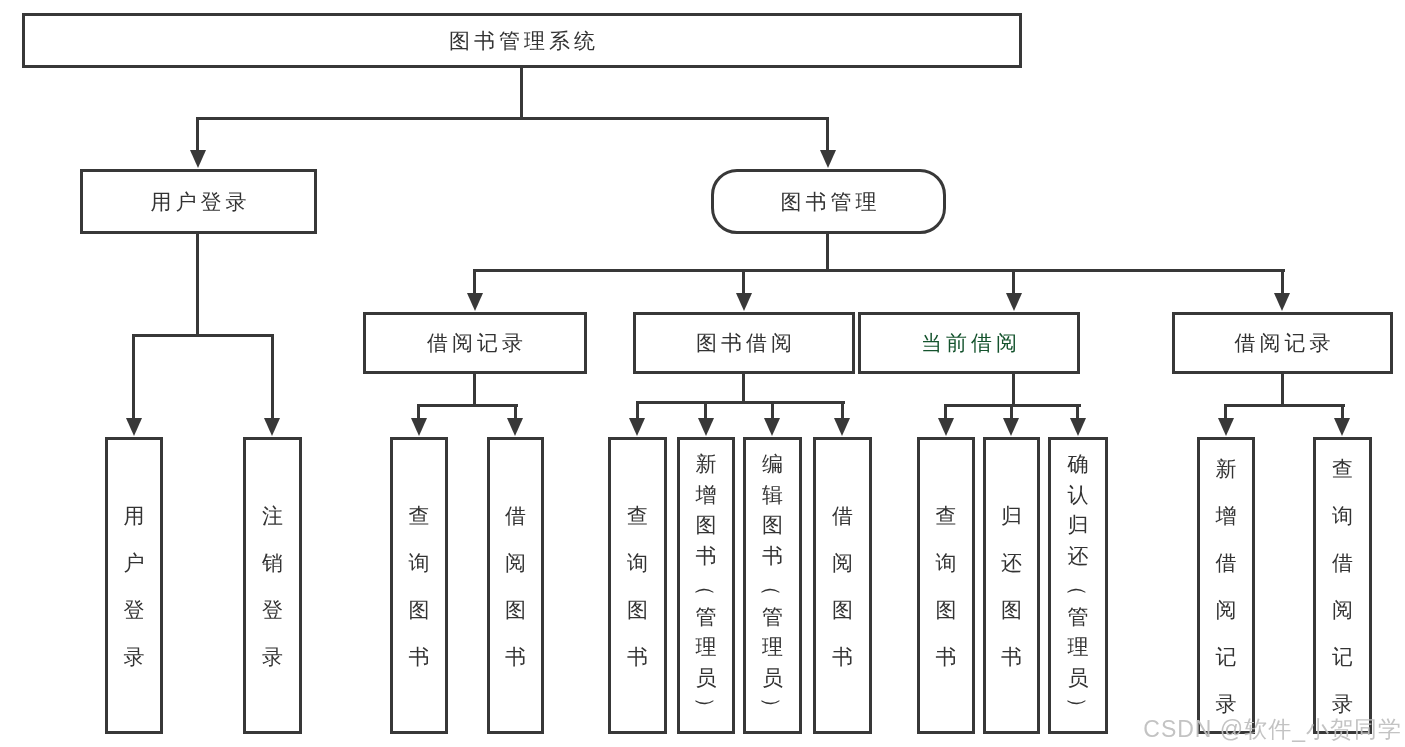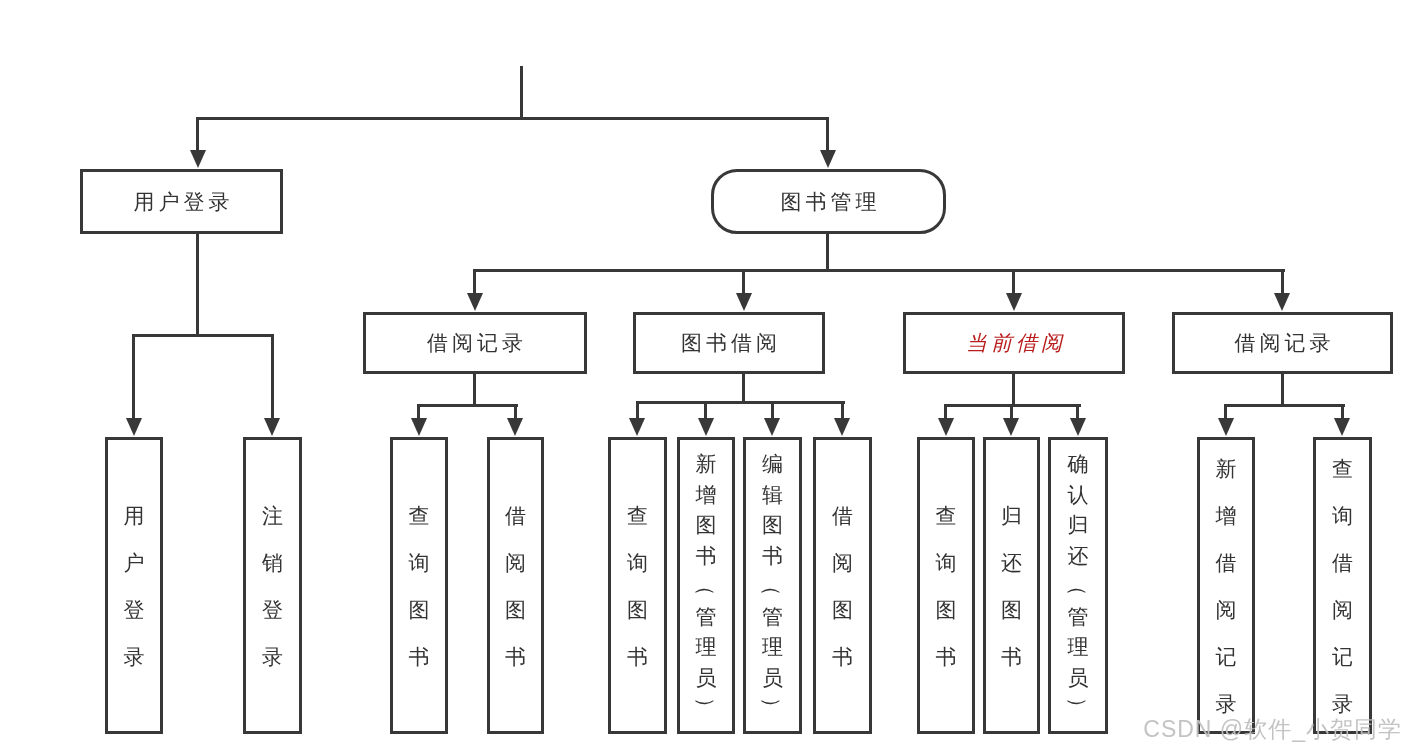--- a/index.html
+++ b/index.html
@@ -68,27 +68,28 @@
     letter-spacing: 1px;
     white-space: nowrap;
     text-align: center;
   }
 </style>
 </head>
 <body>
 
 <div class="canvas">
 
-
-  <div class="node" style="left: 80px; top: 169px; width: 203px; height: 65px; border-color: rgb(56, 56, 56); color: rgb(51, 51, 51);">用户登录</div>
+  <div class="node" style="left: 22px; top: 13px; width: 1000px; height: 55px; border-color: rgb(56, 56, 56); color: rgb(51, 51, 51);">图书管理系统</div>
+
+  <div class="node" style="left: 80px; top: 169px; width: 237px; height: 65px; border-color: rgb(56, 56, 56); color: rgb(51, 51, 51);">用户登录</div>
   <div class="node" style="left: 711px; top: 169px; width: 235px; height: 65px; border-color: rgb(56, 56, 56); color: rgb(51, 51, 51); border-radius: 26px;">图书管理</div>
 
   <div class="node" style="left: 363px; top: 312px; width: 224px; height: 62px; border-color: rgb(56, 56, 56); color: rgb(51, 51, 51);">借阅记录</div>
-  <div class="node" style="left: 633px; top: 312px; width: 192px; height: 62px; border-color: rgb(56, 56, 56); color: rgb(51, 51, 51);">图书借阅</div>
-  <div class="node" style="left: 903px; top: 312px; width: 222px; height: 62px; border-color: rgb(56, 56, 56); color: #b91c1c; font-style: italic;">当前借阅</div>
+  <div class="node" style="left: 633px; top: 312px; width: 222px; height: 62px; border-color: rgb(56, 56, 56); color: rgb(51, 51, 51);">图书借阅</div>
+  <div class="node" style="left: 858px; top: 312px; width: 222px; height: 62px; border-color: rgb(56, 56, 56); color: #14532d;">当前借阅</div>
   <div class="node" style="left: 1172px; top: 312px; width: 221px; height: 62px; border-color: rgb(56, 56, 56); color: rgb(51, 51, 51);">借阅记录</div>
 
   <div class="node-v" style="left: 105px; width: 58px; border-color: rgb(56, 56, 56); color: rgb(51, 51, 51); gap: 26px;">
       <span class="vchar">用</span>
       <span class="vchar">户</span>
       <span class="vchar">登</span>
       <span class="vchar">录</span>
     </div>
   <div class="node-v" style="left: 243px; width: 59px; border-color: rgb(56, 56, 56); color: rgb(51, 51, 51); gap: 26px;">
       <span class="vchar">注</span>

